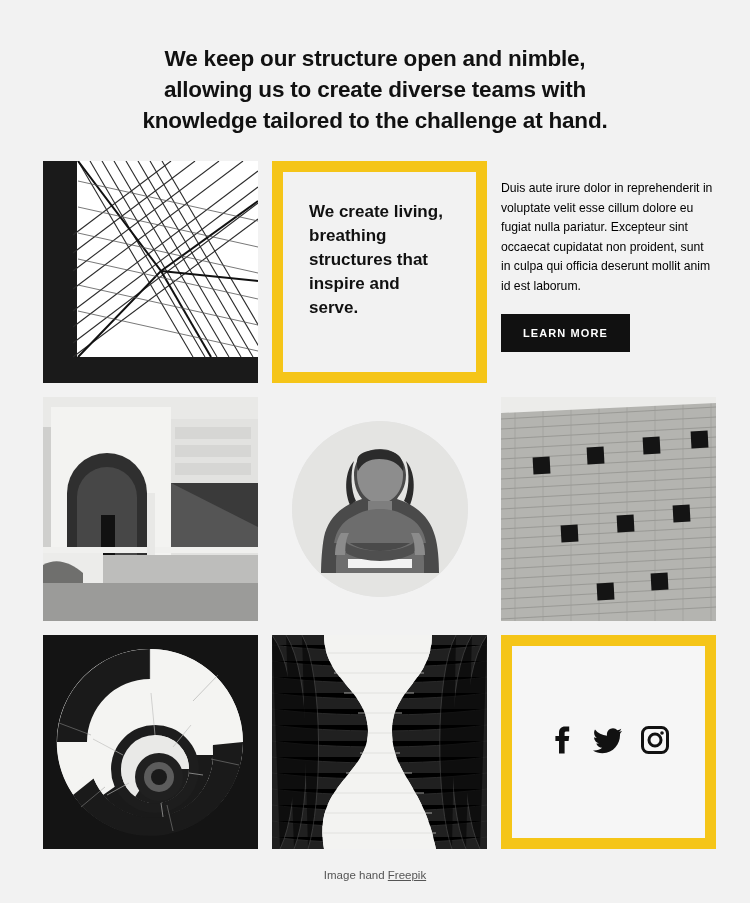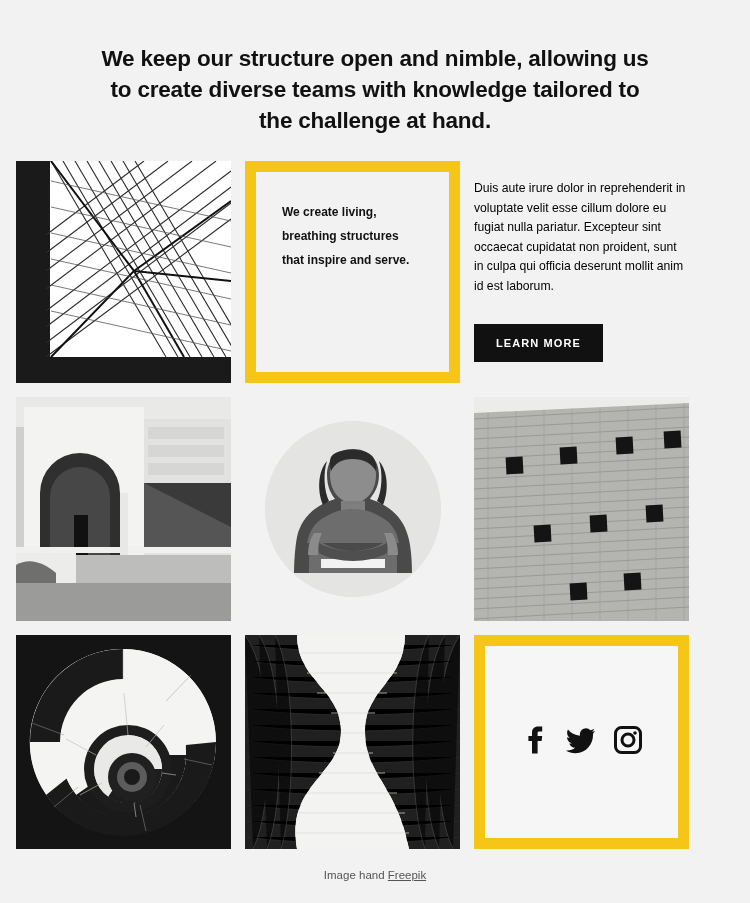--- a/index.html
+++ b/index.html
@@ -6,21 +6,21 @@
   html, body {
     width: 750px; height: 903px;
     background: #f2f2f2;
     font-family: "Liberation Sans", sans-serif;
     color: #111;
     overflow: hidden;
   }
   .page {
     width: 750px; height: 903px;
     position: relative;
-    padding: 0 16px;
+    padding: 0 43px;
   }
 
   
   .headline {
     text-align: center;
     font-size: 22.5px;
     line-height: 31px;
     font-weight: bold;
     letter-spacing: -0.2px;
     color: #111;
@@ -58,35 +58,35 @@
   .photo-facade svg { position: absolute; inset: 0; }
 
   
   .quote-box {
     border: 11px solid #f5c518;
     background: #f2f2f2;
     height: 222px;
     padding: 28px 26px;
   }
   .quote-box p {
-    font-size: 12px;
+    font-size: 17px;
     line-height: 24px;
     font-weight: bold;
     color: #111;
   }
 
   
   .textcol { padding-top: 18px; }
   .textcol p.body {
     font-size: 12.2px;
     line-height: 19.5px;
     color: #000000;
   }
   .btn-learn {
-    margin-top: 28px;
+    margin-top: 18px;
     display: inline-block;
     background: #111;
     color: #fff;
     font-size: 11px;
     font-weight: bold;
     letter-spacing: 1.1px;
     padding: 13px 22px;
     border: none;
     cursor: pointer;
     text-align: center;

